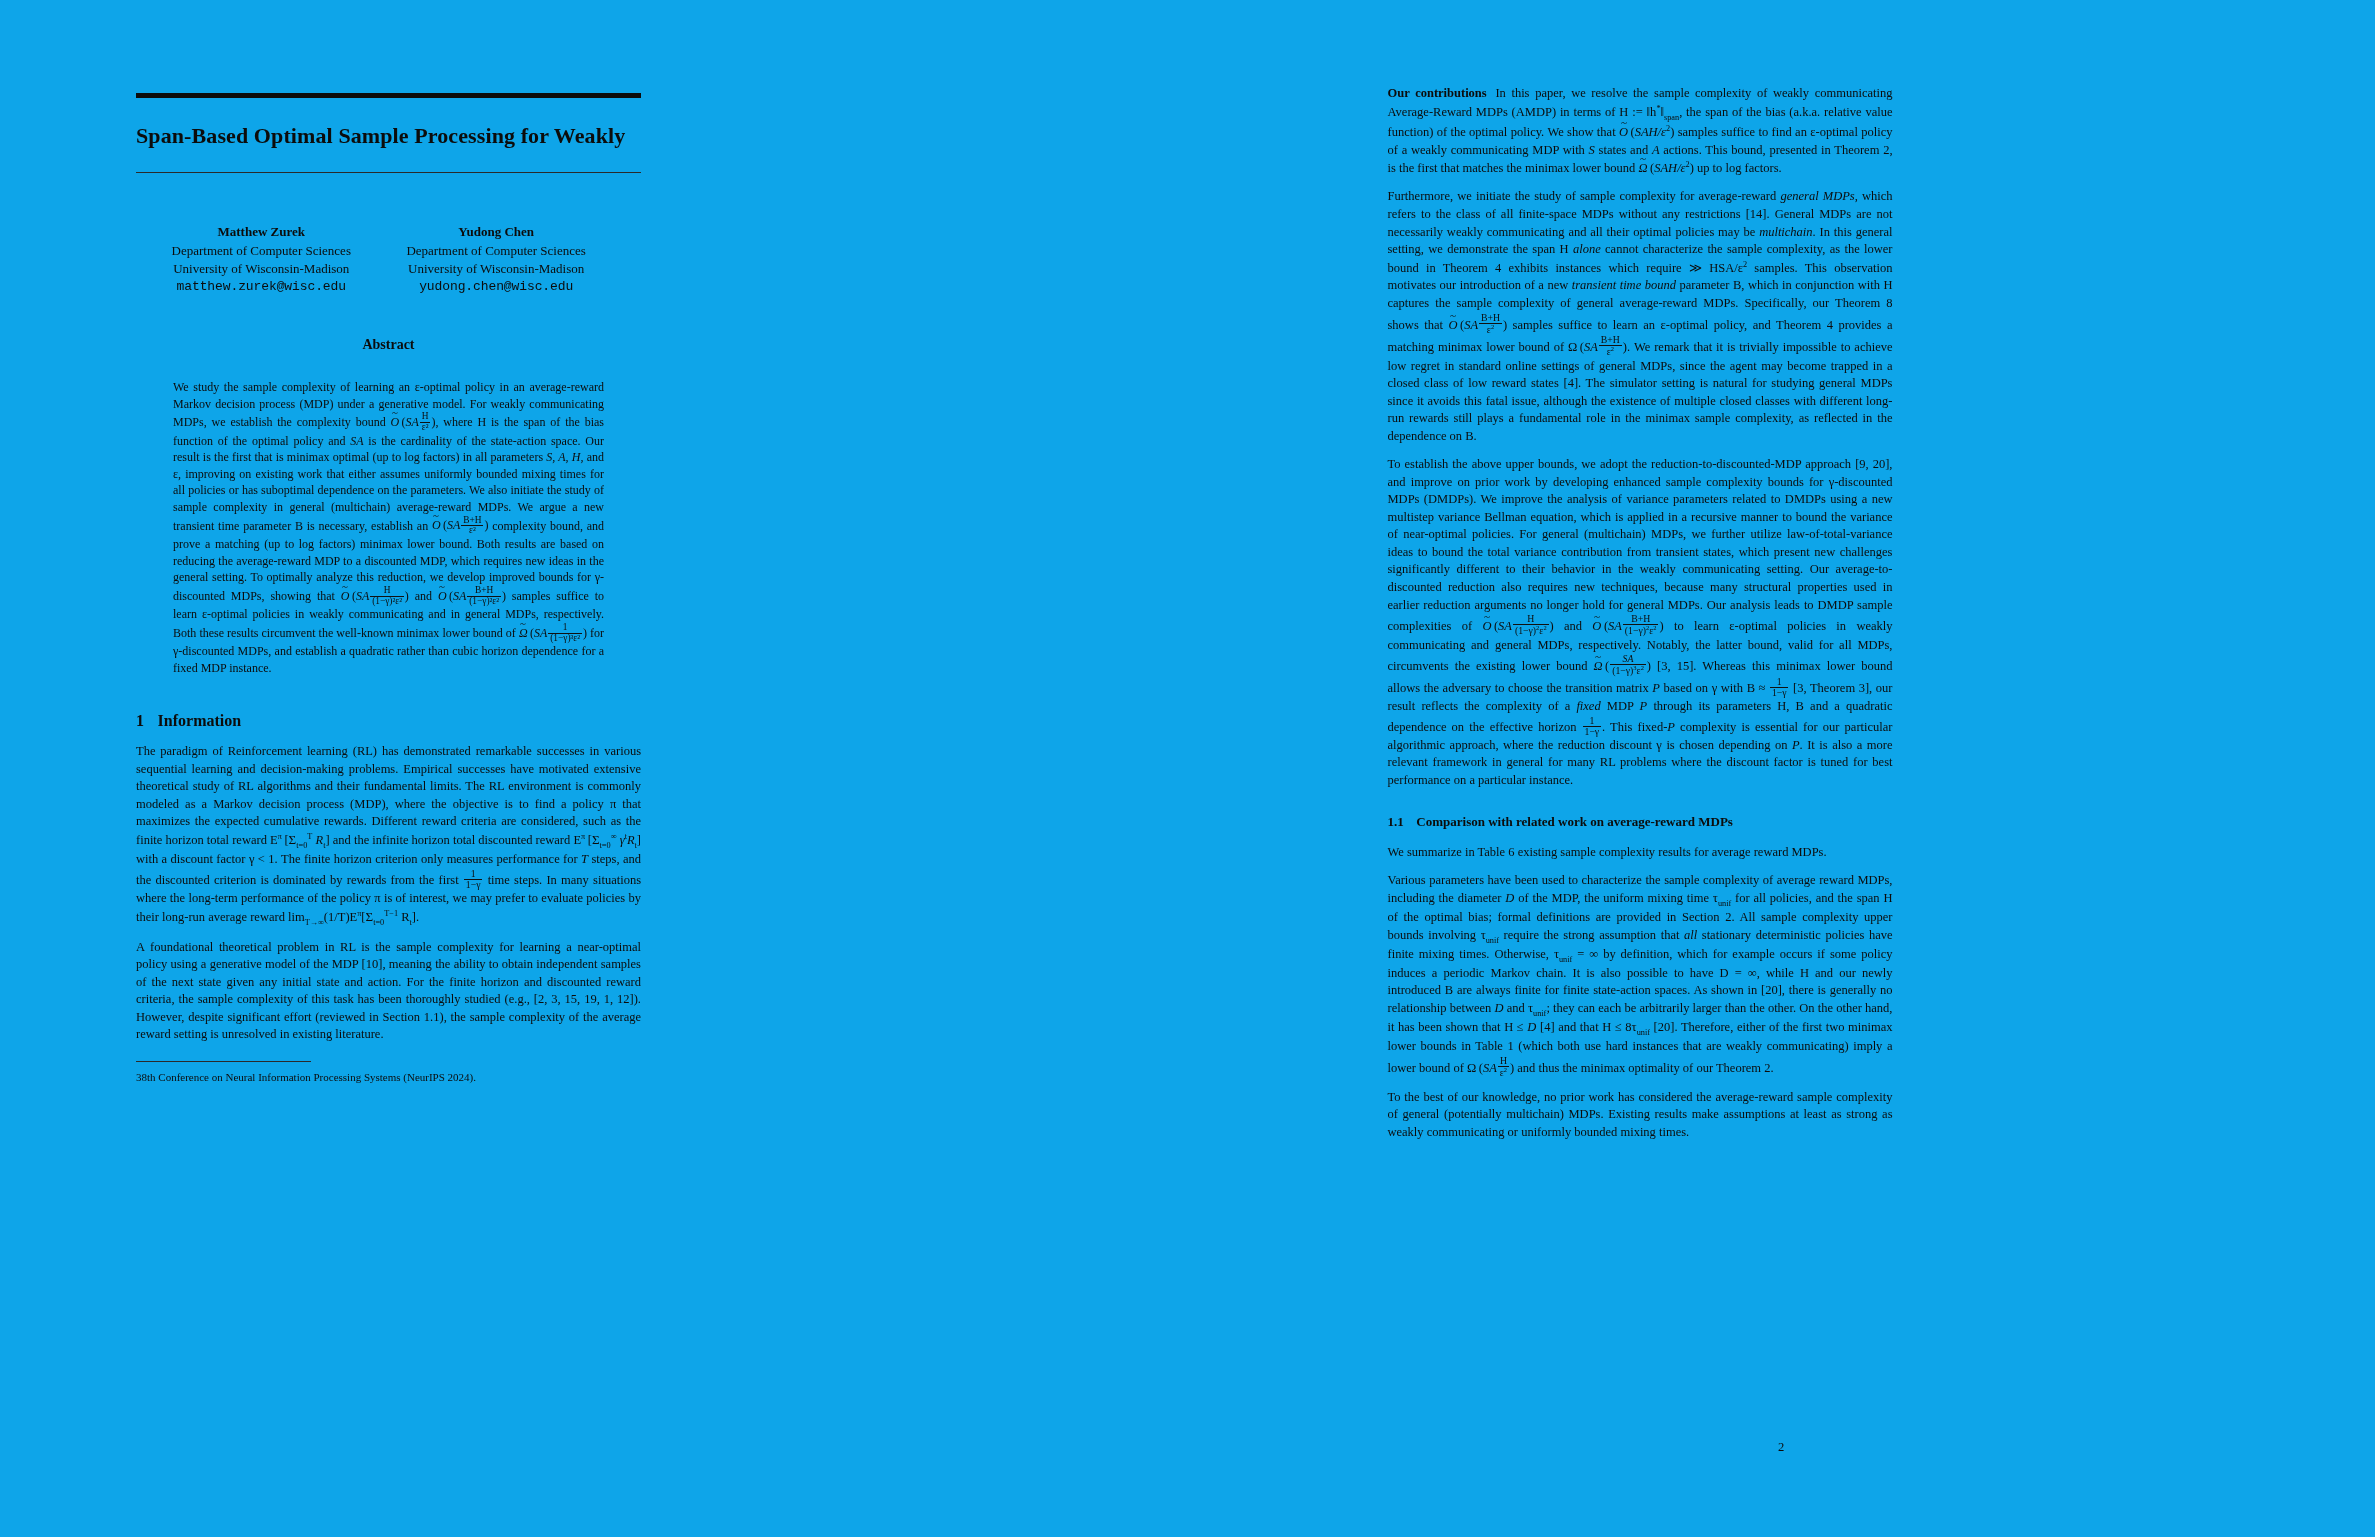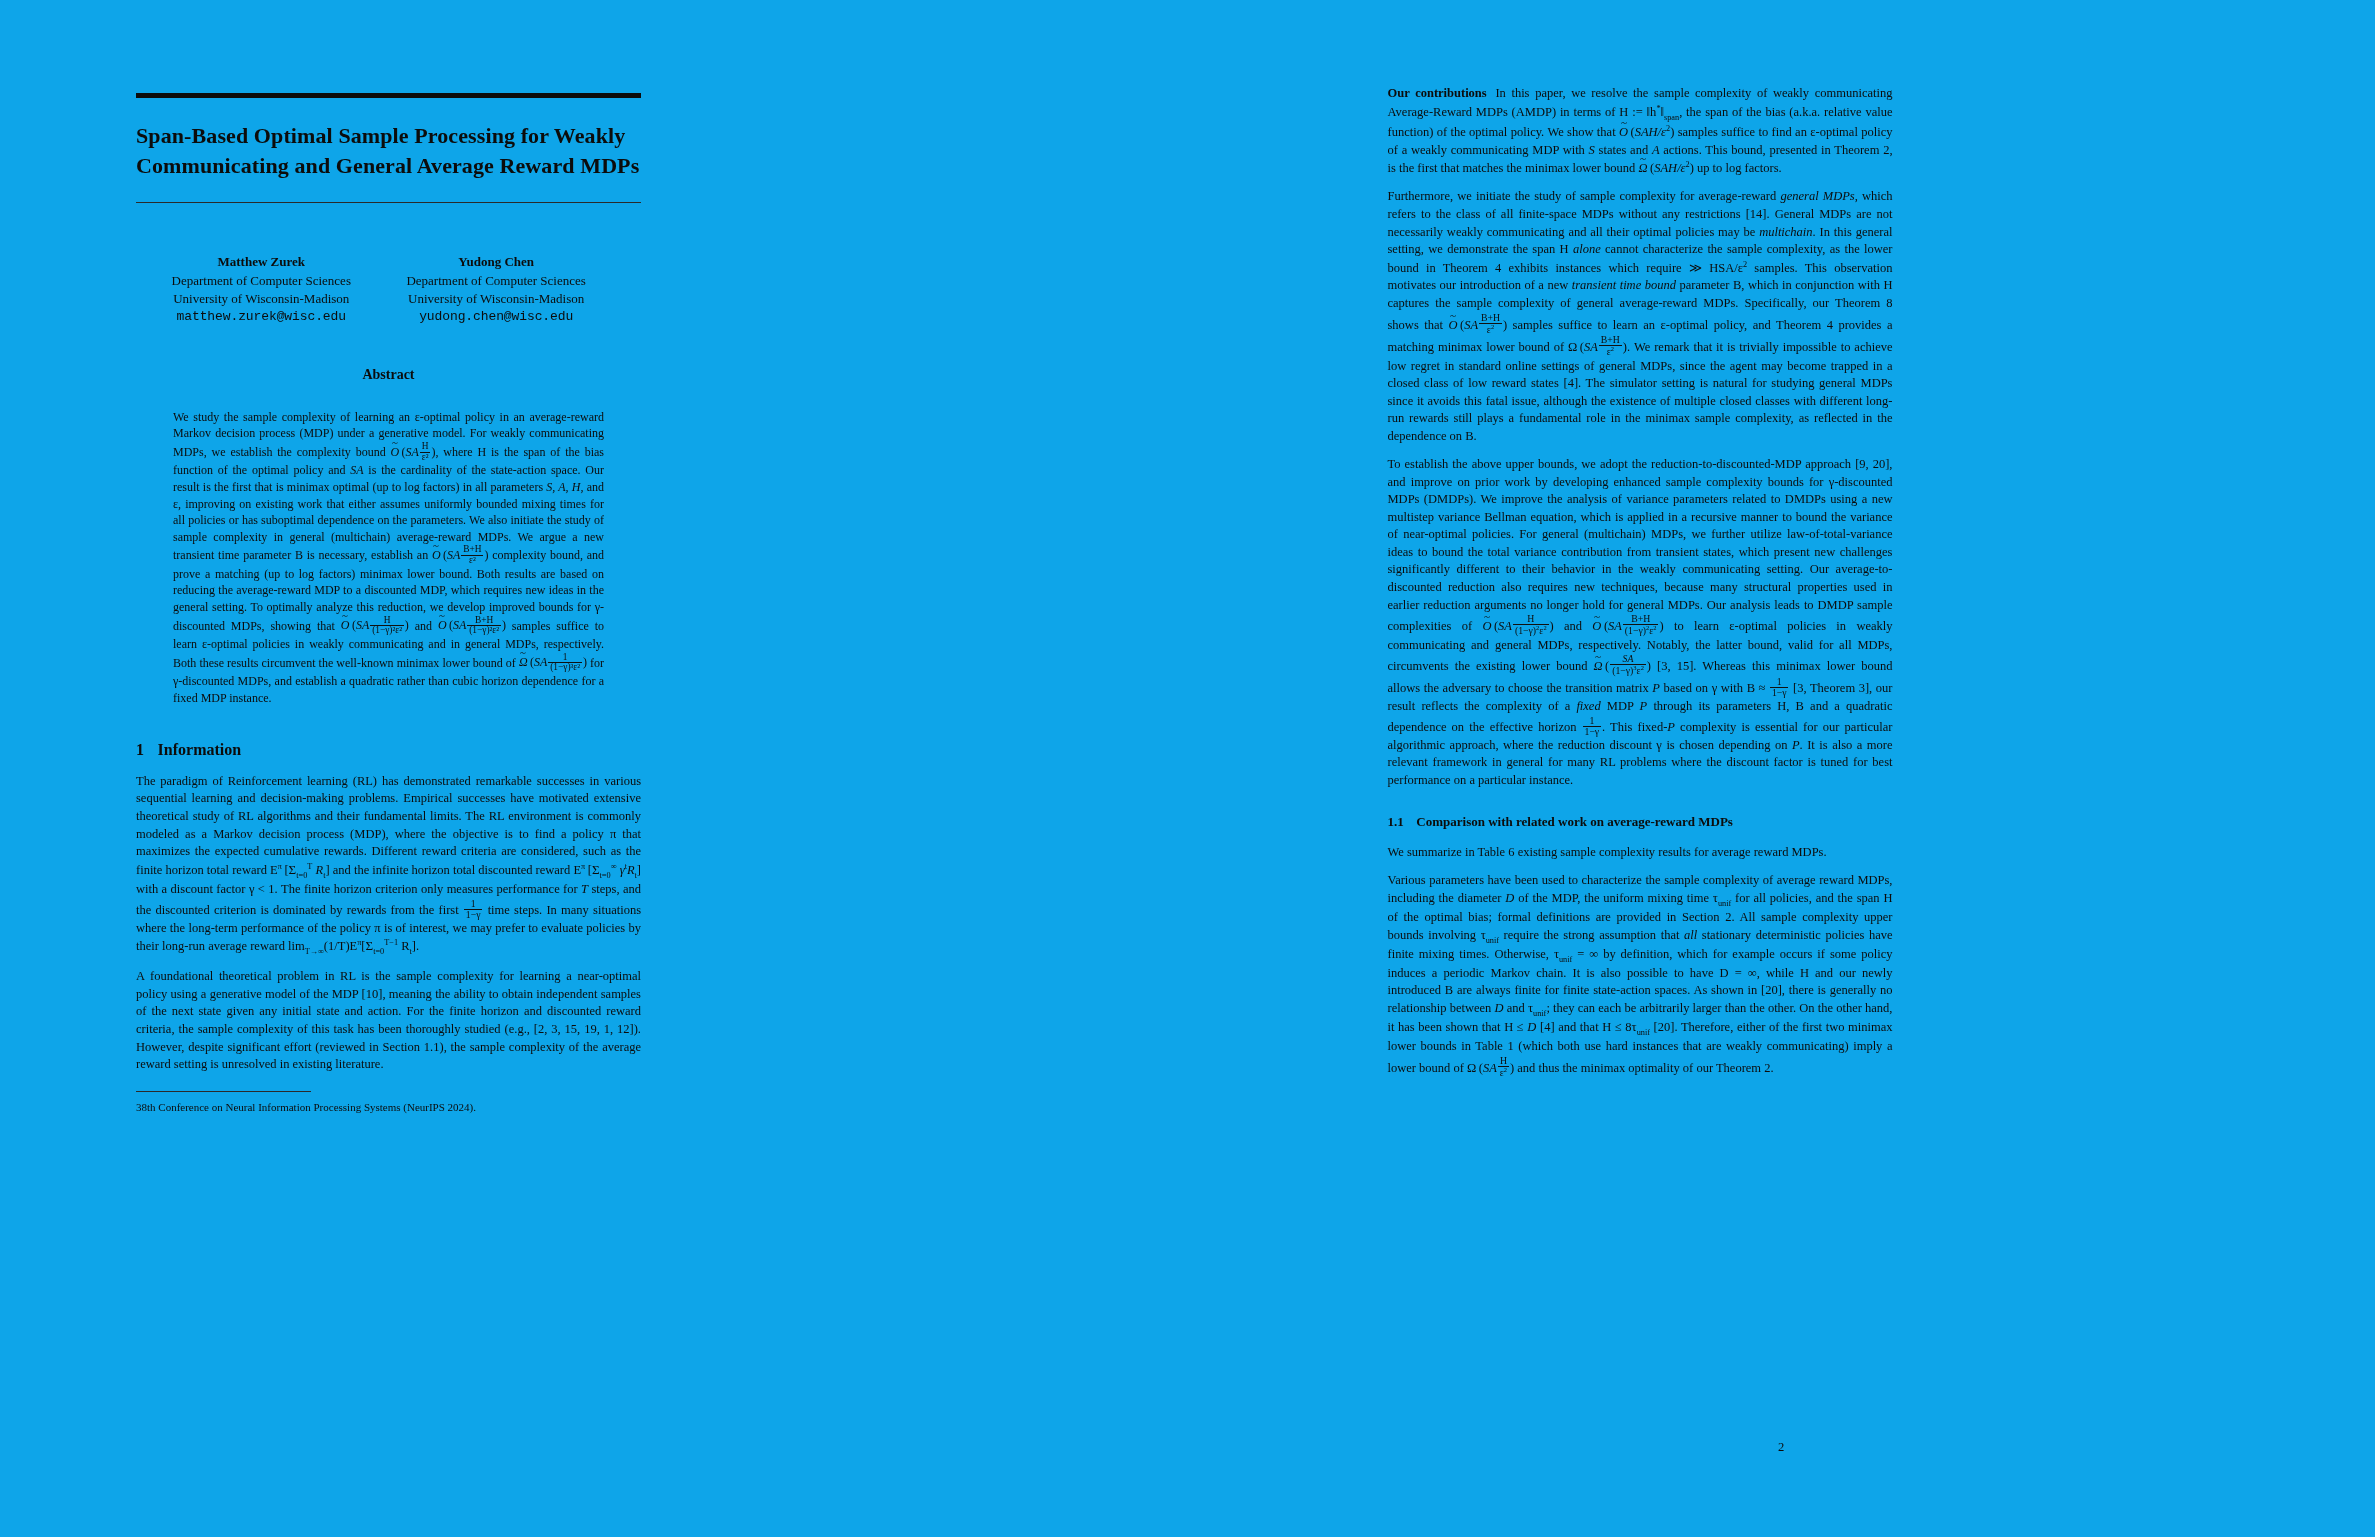--- a/index.html
+++ b/index.html
@@ -195,21 +195,20 @@
 
 <div class="spread">
 
   <div class="page page-left">
     <div class="page-inner">
 
       <div class="rule-thick"></div>
 
       <div class="paper-title">
         <span class="tline">Span-Based Optimal Sample Processing for Weakly</span>
-        <span class="tline">Communicating and General Average Reward MDPs</span>
       </div>
 
       <div class="rule-thin"></div>
 
       <div class="authors">
         <div class="author">
           <span class="author-name">Matthew Zurek</span>
           <span class="author-aff">Department of Computer Sciences</span>
           <span class="author-aff">University of Wisconsin-Madison</span>
           <span class="author-email">matthew.zurek@wisc.edu</span>
@@ -252,19 +251,20 @@
       <p class="body">To establish the above upper bounds, we adopt the reduction-to-discounted-MDP approach [9, 20], and improve on prior work by developing enhanced sample complexity bounds for <span class="m mr">γ</span>-discounted MDPs (DMDPs). We improve the analysis of variance parameters related to DMDPs using a new multistep variance Bellman equation, which is applied in a recursive manner to bound the variance of near-optimal policies. For general (multichain) MDPs, we further utilize law-of-total-variance ideas to bound the total variance contribution from transient states, which present new challenges significantly different to their behavior in the weakly communicating setting. Our average-to-discounted reduction also requires new techniques, because many structural properties used in earlier reduction arguments no longer hold for general MDPs. Our analysis leads to DMDP sample complexities of <span class="m"><span class="tilde-O">O</span><span class="paren-big"> (</span>SA<span class="frac"><span class="nu mr">H</span><span class="de mr">(1−γ)<sup class="s">2</sup>ε<sup class="s">2</sup></span></span><span class="paren-big">)</span></span> and <span class="m"><span class="tilde-O">O</span><span class="paren-big"> (</span>SA<span class="frac"><span class="nu mr">B+H</span><span class="de mr">(1−γ)<sup class="s">2</sup>ε<sup class="s">2</sup></span></span><span class="paren-big">)</span></span> to learn <span class="m mr">ε</span>-optimal policies in weakly communicating and general MDPs, respectively. Notably, the latter bound, valid for all MDPs, circumvents the existing lower bound <span class="m"><span class="tilde-O mr">Ω</span><span class="paren-big"> (</span><span class="frac"><span class="nu">SA</span><span class="de mr">(1−γ)<sup class="s">3</sup>ε<sup class="s">2</sup></span></span><span class="paren-big">)</span></span> [3, 15]. Whereas this minimax lower bound allows the adversary to choose the transition matrix <span class="m">P</span> based on <span class="m mr">γ</span> with B ≈ <span class="frac"><span class="nu mr">1</span><span class="de mr">1−γ</span></span> [3, Theorem 3], our result reflects the complexity of a <i>fixed</i> MDP <span class="m">P</span> through its parameters H, B and a quadratic dependence on the effective horizon <span class="frac"><span class="nu mr">1</span><span class="de mr">1−γ</span></span>. This fixed-<span class="m">P</span> complexity is essential for our particular algorithmic approach, where the reduction discount <span class="m mr">γ</span> is chosen depending on <span class="m">P</span>. It is also a more relevant framework in general for many RL problems where the discount factor is tuned for best performance on a particular instance.</p>
 
       <div class="subsec-head">
         <span class="num">1.1</span><span>Comparison with related work on average-reward MDPs</span>
       </div>
 
       <p class="body">We summarize in Table 6 existing sample complexity results for average reward MDPs.</p>
 
       <p class="body">Various parameters have been used to characterize the sample complexity of average reward MDPs, including the diameter <span class="m">D</span> of the MDP, the uniform mixing time <span class="m mr">τ<sub class="s">unif</sub></span> for all policies, and the span H of the optimal bias; formal definitions are provided in Section 2. All sample complexity upper bounds involving <span class="m mr">τ<sub class="s">unif</sub></span> require the strong assumption that <i>all</i> stationary deterministic policies have finite mixing times. Otherwise, <span class="m mr">τ<sub class="s">unif</sub> = ∞</span> by definition, which for example occurs if some policy induces a periodic Markov chain. It is also possible to have <span class="m mr">D = ∞</span>, while H and our newly introduced B are always finite for finite state-action spaces. As shown in [20], there is generally no relationship between <span class="m">D</span> and <span class="m mr">τ<sub class="s">unif</sub></span>; they can each be arbitrarily larger than the other. On the other hand, it has been shown that H <span class="mr">≤</span> <span class="m">D</span> [4] and that H <span class="mr">≤ 8</span><span class="m mr">τ<sub class="s">unif</sub></span> [20]. Therefore, either of the first two minimax lower bounds in Table 1 (which both use hard instances that are weakly communicating) imply a lower bound of <span class="m"><span class="mr">Ω</span><span class="paren-big"> (</span>SA<span class="frac"><span class="nu mr">H</span><span class="de mr">ε<sup class="s">2</sup></span></span><span class="paren-big">)</span></span> and thus the minimax optimality of our Theorem 2.</p>
 
+      <p class="body">To the best of our knowledge, no prior work has considered the average-reward sample complexity of general (potentially multichain) MDPs. Existing results make assumptions at least as strong as weakly communicating or uniformly bounded mixing times.</p>
 
     </div>
     <div class="page-num">2</div>
   </div>
 
 </div>
 
 
 </body></html>

